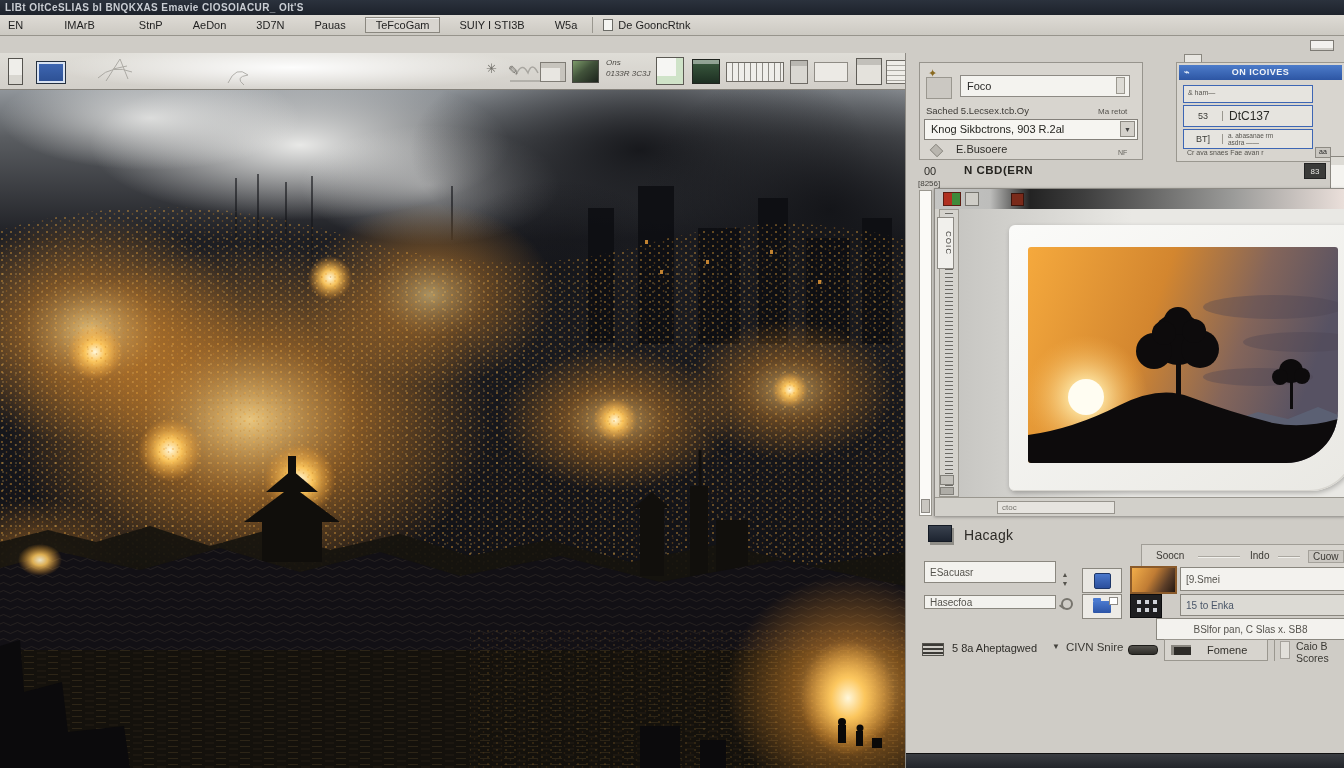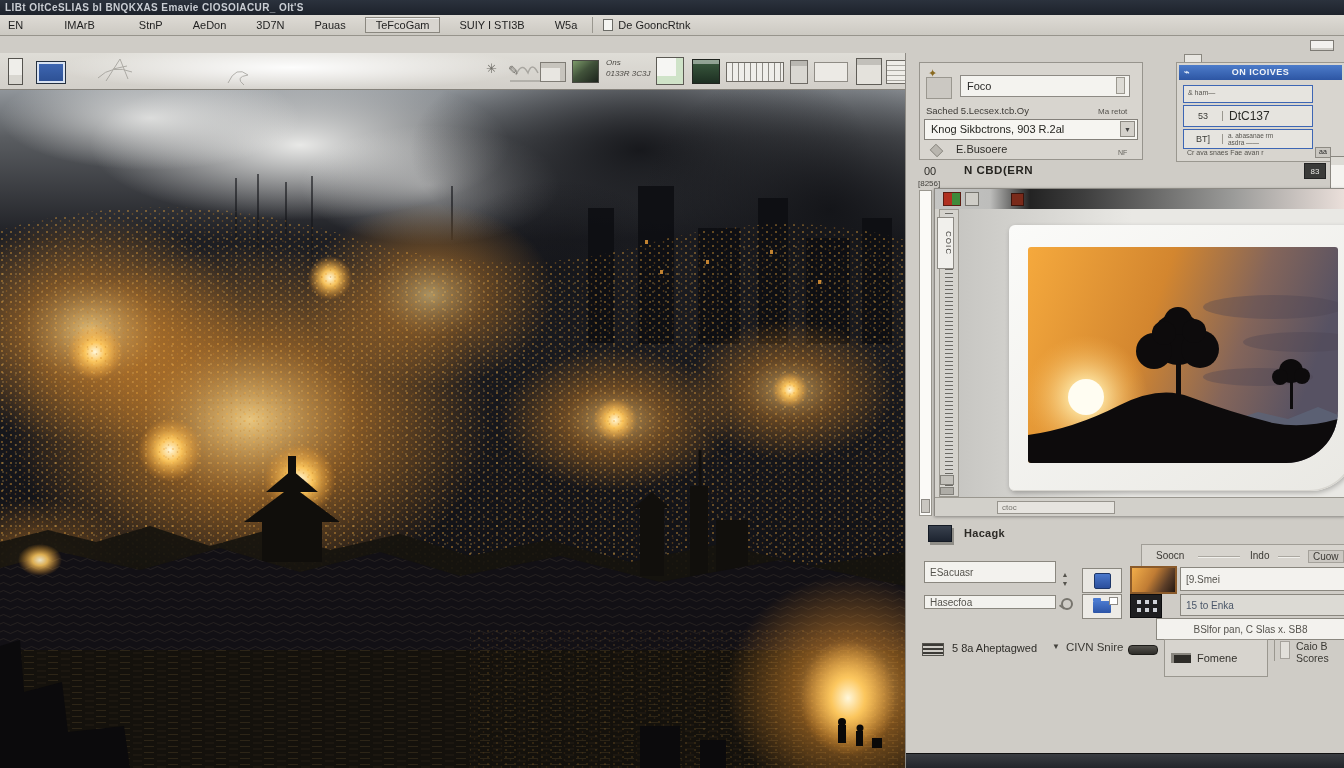--- a/index.html
+++ b/index.html
@@ -106,21 +106,21 @@
   .pw-content { left:24px; top:20px; width:385px; height:288px; background:linear-gradient(90deg,#c7c6c2,#e9e8e4 45%); }
   .pw-page { left:50px; top:16px; width:347px; height:266px; background:linear-gradient(145deg,#fbfbf9,#e9e8e3);
     border-radius:6px 6px 46px 6px; box-shadow:1px 2px 5px rgba(0,0,0,.25), inset -1px -1px 0 #d8d6d0; }
   .pw-img { left:19px; top:22px; width:310px; height:216px; border-radius:3px 3px 52px 3px; overflow:hidden; }
   .pw-status { left:0; top:308px; width:409px; height:19px; background:#d2d0ca; border-top:1px solid #9a978f; }
   .pw-status-field { left:62px; top:3px; width:118px; height:13px; background:#e6e4df; border:1px solid #97948d;
     font-size:8px; color:#77756f; padding:1px 4px; }
 
   .mon-icn { left:22px; top:472px; width:24px; height:17px; background:linear-gradient(#39414e,#1d2430); border:1px solid #141a24;
     box-shadow:2px 3px 0 #8f8d87; }
-  .mon-label { left:58px; top:474px; font-size:11px; font-weight:bold; color:#2c2a26; letter-spacing:.3px; }
+  .mon-label { left:58px; top:474px; font-size:14px; font-weight:normal; color:#2c2a26; letter-spacing:.3px; }
 
   .tabsbar { left:235px; top:491px; width:204px; height:24px; background:#d7d4ce; border:1px solid #a09d96; border-bottom:none;padding-left:38px; }
   .tab-label { font-size:10px; color:#3a3833; position:absolute; top:5px; }
   .tab-line { position:absolute; top:11px; height:2px; border-top:1px solid #aaa7a0; border-bottom:1px solid #f0efeb; }
 
   .fld { background:#f3f2ee; border:1px solid #8a877f; font-size:10px; color:#55534d; padding:3px 5px;
     font-family:"Liberation Sans", sans-serif; }
   .fld-dark { background:#dcdad4; }
   .spinner { left:152px; top:517px; width:14px; height:22px; font-size:7px; color:#55534d; text-align:center; line-height:9px; }
   .btn-w { left:176px; top:515px; width:40px; height:25px; background:#e9e7e2; border:1px solid #8a877f; }
@@ -134,21 +134,21 @@
   .folder-shape { position:absolute; left:10px; top:6px; width:18px; height:12px; background:linear-gradient(#4a7ad0,#2c54a6); border-radius:1px; }
   .folder-shape::before { content:""; position:absolute; left:0; top:-3px; width:8px; height:3px; background:#4a7ad0; border-radius:1px 1px 0 0; }
   .folder-page { position:absolute; left:26px; top:2px; width:9px; height:8px; background:#fff; border:1px solid #8d8a84; }
   .icn-b3 { left:224px; top:541px; width:32px; height:24px; background:#1e1e20; border:1px solid #0c0c0e; }
   .icn-b3 i { position:absolute; width:4px; height:4px; background:#cfd2d8; }
   .chk-icn { left:16px; top:590px; width:22px; height:13px; background:repeating-linear-gradient(#3c3a36 0 2px,#cfccc6 2px 4px); border:1px solid #55534d; }
   .chk-label { left:46px; top:589px; font-size:11px; color:#2e2c28; }
   .combo-arrow { left:146px; top:589px; font-size:8px; color:#44423d; }
   .combo-label { left:160px; top:588px; font-size:11.5px; color:#3a3833; }
   .lozenge { left:222px; top:592px; width:30px; height:10px; background:linear-gradient(#55534e,#2e2c28); border-radius:4px; border:1px solid #1d1c19; }
-  .btn-fomene { left:258px; top:586px; width:104px; height:38px; background:#d7d4ce; border:1px solid #9a978f; display:flex; align-items:center; gap:6px; padding:0 6px; font-size:11px; color:#33312c; }
+  .btn-fomene { left:258px; top:586px; width:104px; height:22px; background:#d7d4ce; border:1px solid #9a978f; display:flex; align-items:center; gap:16px; padding:0 6px; font-size:11px; color:#33312c; }
   .fomene-icn { width:20px; height:10px; background:#2e2c28; box-shadow:inset 3px 2px 0 #8a8780; }
   .brow-sep { left:368px; top:586px; width:1px; height:22px; background:#9a978f; }
   .brow-tick { left:374px; top:588px; width:10px; height:18px; border:1px solid #a5a29b; background:#e2e0da; }
 
   .bottom-strip { left:0px; top:700px; width:439px; height:15px; background:linear-gradient(#3a3d42,#23262b); border-top:1px solid #111; }
 
   input.fld { outline:none; }
 </style>
 </head>
 <body>

